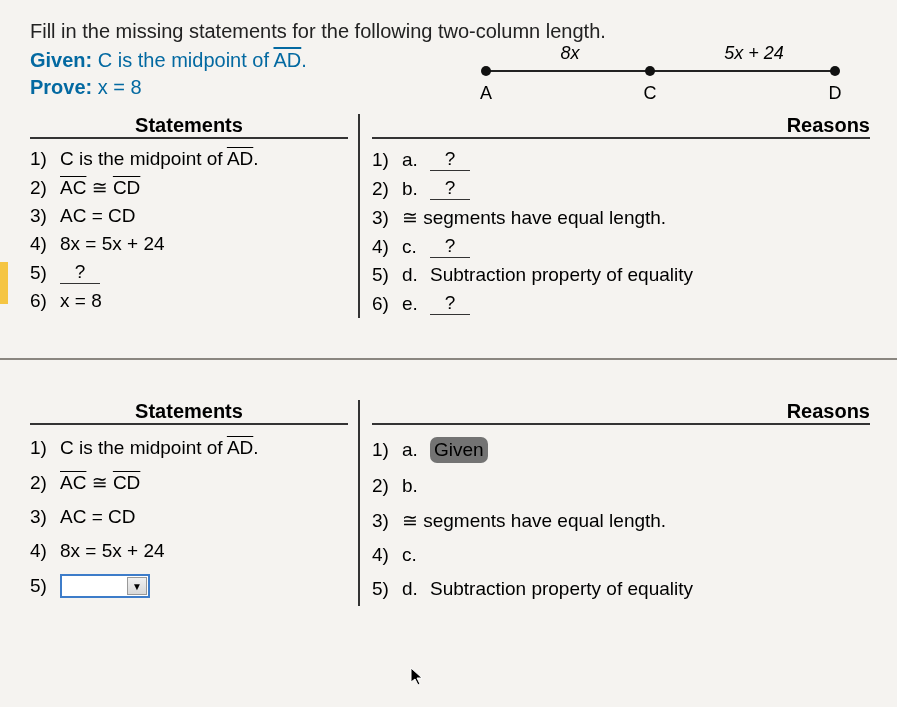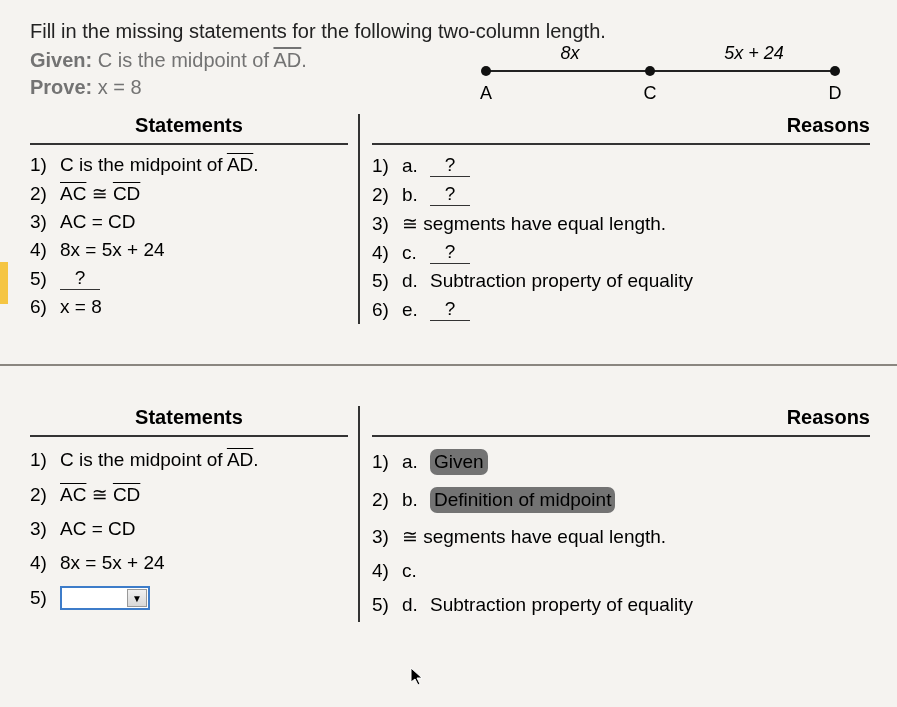--- a/index.html
+++ b/index.html
@@ -6,21 +6,21 @@
     body {
       font-family: Arial, Helvetica, sans-serif;
       background: #f5f3f0;
       width: 897px;
       height: 707px;
       padding: 20px 30px;
       position: relative;
       overflow: hidden;
     }
     .instruction { font-size: 20px; color: #222; margin-bottom: 6px; }
-    .given-prove { font-size: 20px; color: #737373; margin-bottom: 4px; }
+    .given-prove { font-size: 20px; color: #0369a1; margin-bottom: 4px; }
     .bold { font-weight: bold; }
     .overline { text-decoration: overline; }
     .diagram {
       position: absolute;
       top: 45px;
       left: 470px;
       width: 380px;
       height: 60px;
     }
     .line-seg {
@@ -64,21 +64,20 @@
     }
     .col-right {
       flex: 1;
       padding-left: 12px;
     }
     .col-header {
       font-size: 20px;
       font-weight: bold;
       text-align: center;
       border-bottom: 2px solid #333;
-      padding-bottom: 6px;
       margin-bottom: 6px;
     }
     .col-right .col-header { text-align: right; padding-left: 20px; }
     .row-item {
       display: flex;
       font-size: 19px;
       padding: 3px 0;
       align-items: center;
     }
     .row-num { width: 30px; font-weight: normal; }
@@ -260,21 +259,20 @@
   <div class="col-right">
     <div class="col-header">Reasons</div>
     <div class="row-item" style="padding:6px 0">
         <span class="row-num">1)</span>
         <span style="width:28px">a.</span>
         <span class="highlight">Given</span>
       </div>
     <div class="row-item" style="padding:6px 0">
         <span class="row-num">2)</span>
         <span style="width:28px">b.</span>
-        <span class="highlight">Definition of midpoint</span>
       </div>
     <div class="row-item" style="padding:6px 0">
         <span class="row-num">3)</span>
         <span class="row-content">≅ segments have equal length.</span>
       </div>
     <div class="row-item" style="padding:6px 0">
         <span class="row-num">4)</span>
         <span style="width:28px">c.</span>
       </div>
     <div class="row-item" style="padding:6px 0">

